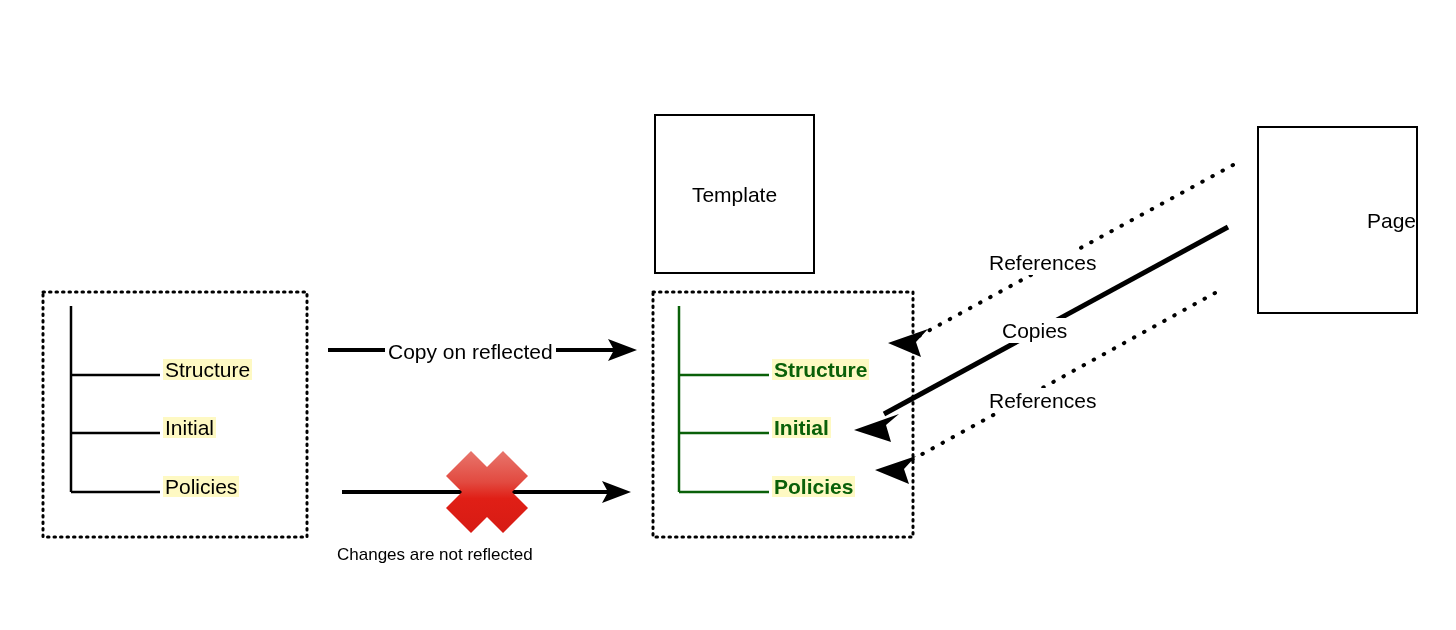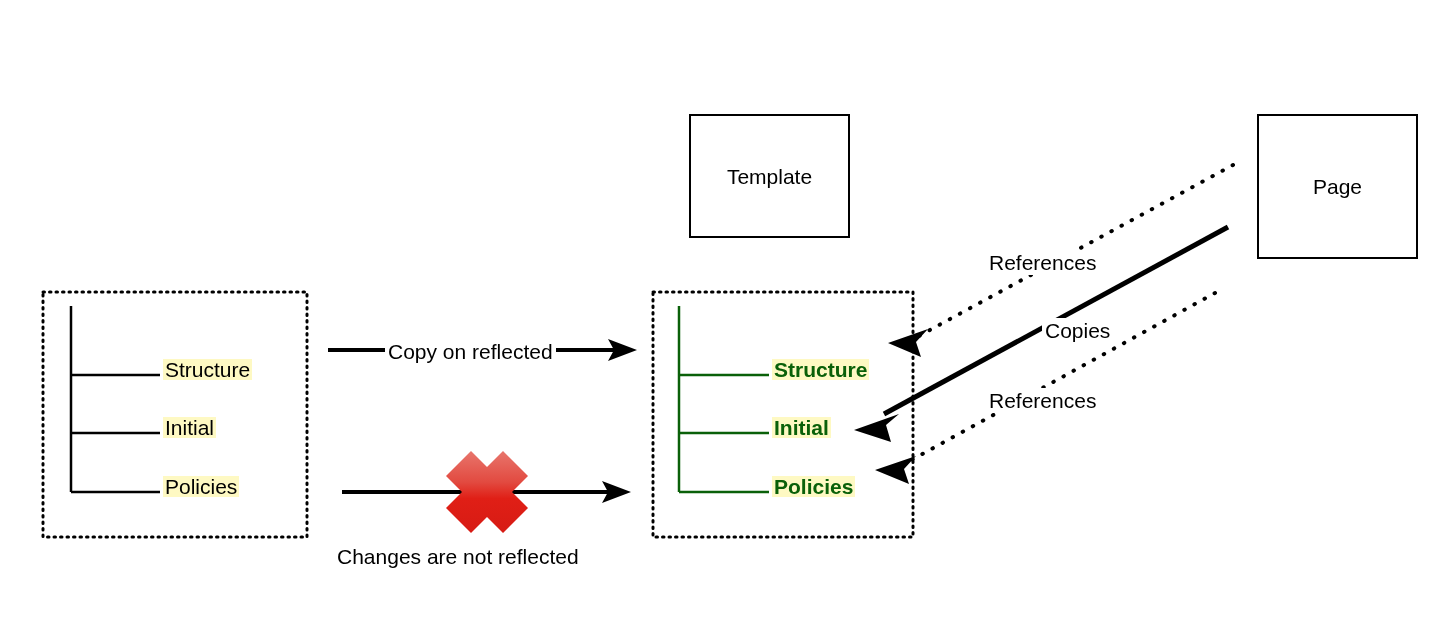--- a/index.html
+++ b/index.html
@@ -54,21 +54,21 @@
     font-size: 21px;
     white-space: nowrap;
     background: #fef9c3;
     line-height: 1;
     padding: 0 2px;
   }
   .tree-label.black { color: #000000; }
   .tree-label.green { color: #0a6009; font-weight: 700; }
   .caption {
     position: absolute;
-    font-size: 21px;
+    font-size: 17px;
     color: #000000;
     white-space: nowrap;
     line-height: 1;
   }
 </style>
 </head>
 <body>
 
 <div id="canvas">
 
@@ -124,39 +124,39 @@
       <polygon points="854,430 899,414 886,425 891,442" fill="#000000"></polygon>
     </g>
 
     <g>
       <line x1="1215" y1="293" x2="906" y2="463" stroke="#000000" stroke-width="4" stroke-dasharray="0.5 11" stroke-linecap="round"></line>
       <path d="M 875,470 L 916,456 L 904,469 L 909,484 Z" fill="#000000"></path>
     </g>
   </svg>
 
 
-  <div class="node-box" style="left:689px; top:114px; width:161px; height:124px;">
+  <div class="node-box" style="left:654px; top:114px; width:161px; height:160px;">
     <span class="node-label">Template</span>
   </div>
 
-  <div class="node-box" style="left:1257px; top:114px; width:161px; height:145px;">
+  <div class="node-box" style="left:1257px; top:126px; width:161px; height:188px;justify-content:flex-end;">
     <span class="node-label">Page</span>
   </div>
 
   <div class="tree-label black" style="left:163px; top:359px;">Structure</div>
   <div class="tree-label black" style="left:163px; top:417px;">Initial</div>
   <div class="tree-label black" style="left:163px; top:476px;">Policies</div>
 
   <div class="tree-label green" style="left:772px; top:359px;">Structure</div>
   <div class="tree-label green" style="left:772px; top:417px;">Initial</div>
   <div class="tree-label green" style="left:772px; top:476px;">Policies</div>
 
   <div class="edge-label" style="left:385px; top:339px;">Copy on reflected</div>
 
   <div class="caption" style="left:337px; top:546px;">Changes are not reflected</div>
 
   <div class="edge-label" style="left:986px; top:250px;">References</div>
 
-  <div class="edge-label" style="left:1042px; top:318px;">Copies</div>
+  <div class="edge-label" style="left:999px; top:318px;">Copies</div>
 
   <div class="edge-label" style="left:986px; top:388px;">References</div>
 
 </div>
 
 </body></html>

